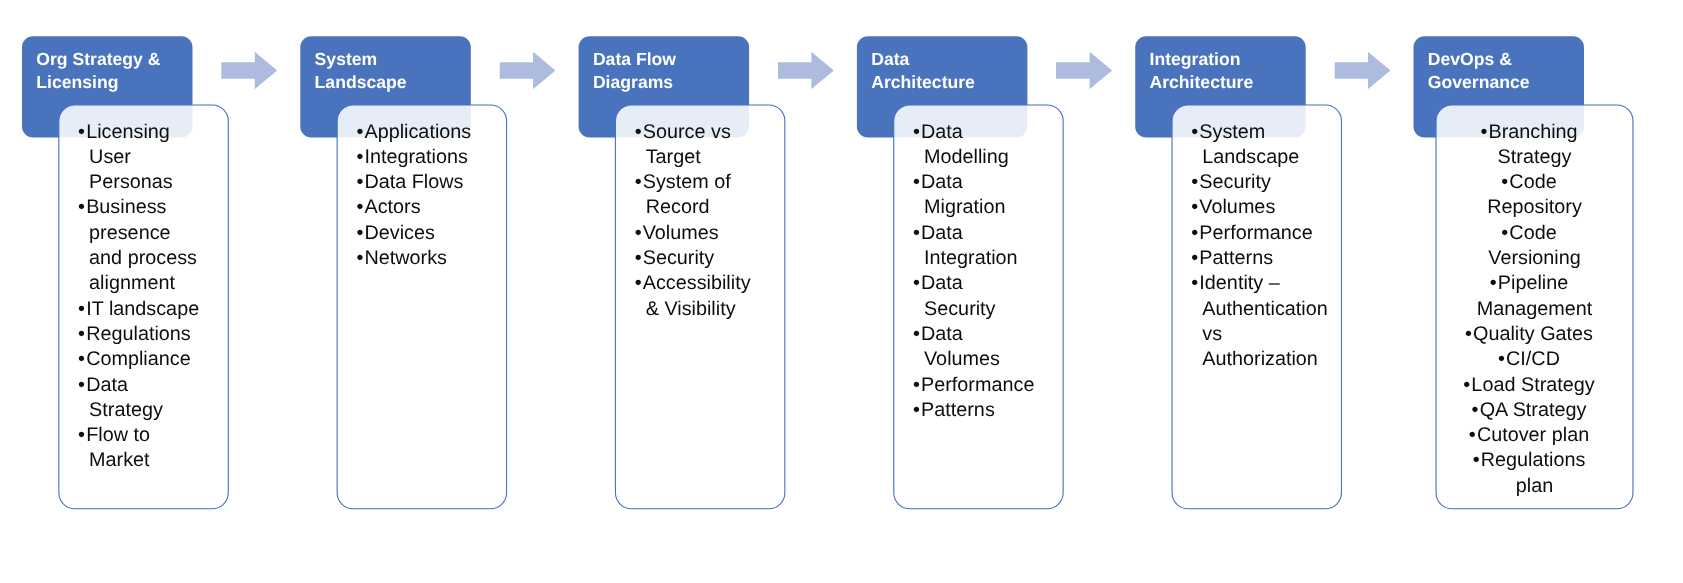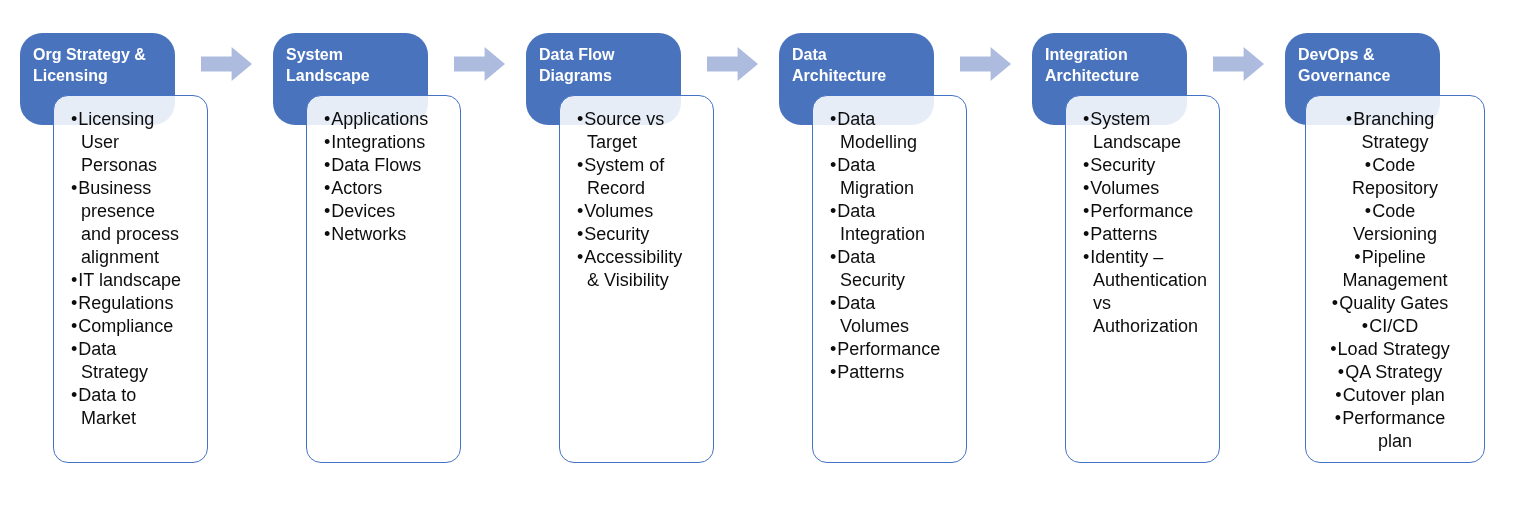--- a/index.html
+++ b/index.html
@@ -19,21 +19,21 @@
     height: 500px;
   }
   .stage-header {
     position: absolute;
     left: 0;
     top: 33px;
     width: 155px;
     height: 92px;
     box-sizing: border-box;
     background: #4A73BD;
-    border-radius: 22px;
+    border-radius: 10px;
     color: #ffffff;
     font-size: 16px;
     font-weight: bold;
     line-height: 21px;
     padding: 11px 10px 0 13px;
     z-index: 1;
   }
   .listbox {
     position: absolute;
     left: 33px;
@@ -79,21 +79,21 @@
       <span class="stage-title">Org Strategy &amp; Licensing</span>
     </div>
     <div class="listbox">
       <ul class="bullets">
           <li>Licensing User Personas</li>
           <li>Business presence and process alignment</li>
           <li>IT landscape</li>
           <li>Regulations</li>
           <li>Compliance</li>
           <li>Data Strategy</li>
-          <li>Data to Market</li>
+          <li>Flow to Market</li>
         </ul>
     </div>
   </section>
 <div class="flow-arrow" style="--i: 0;"></div>
   <section class="stage" style="--i: 1;">
     <div class="stage-header">
       <span class="stage-title">System Landscape</span>
     </div>
     <div class="listbox">
       <ul class="bullets">
@@ -163,17 +163,17 @@
       <ul class="bullets">
           <li>Branching Strategy</li>
           <li>Code Repository</li>
           <li>Code Versioning</li>
           <li>Pipeline Management</li>
           <li>Quality Gates</li>
           <li>CI/CD</li>
           <li>Load Strategy</li>
           <li>QA Strategy</li>
           <li>Cutover plan</li>
-          <li>Performance plan</li>
+          <li>Regulations plan</li>
         </ul>
     </div>
   </section>
 </div>
 
 </body></html>

